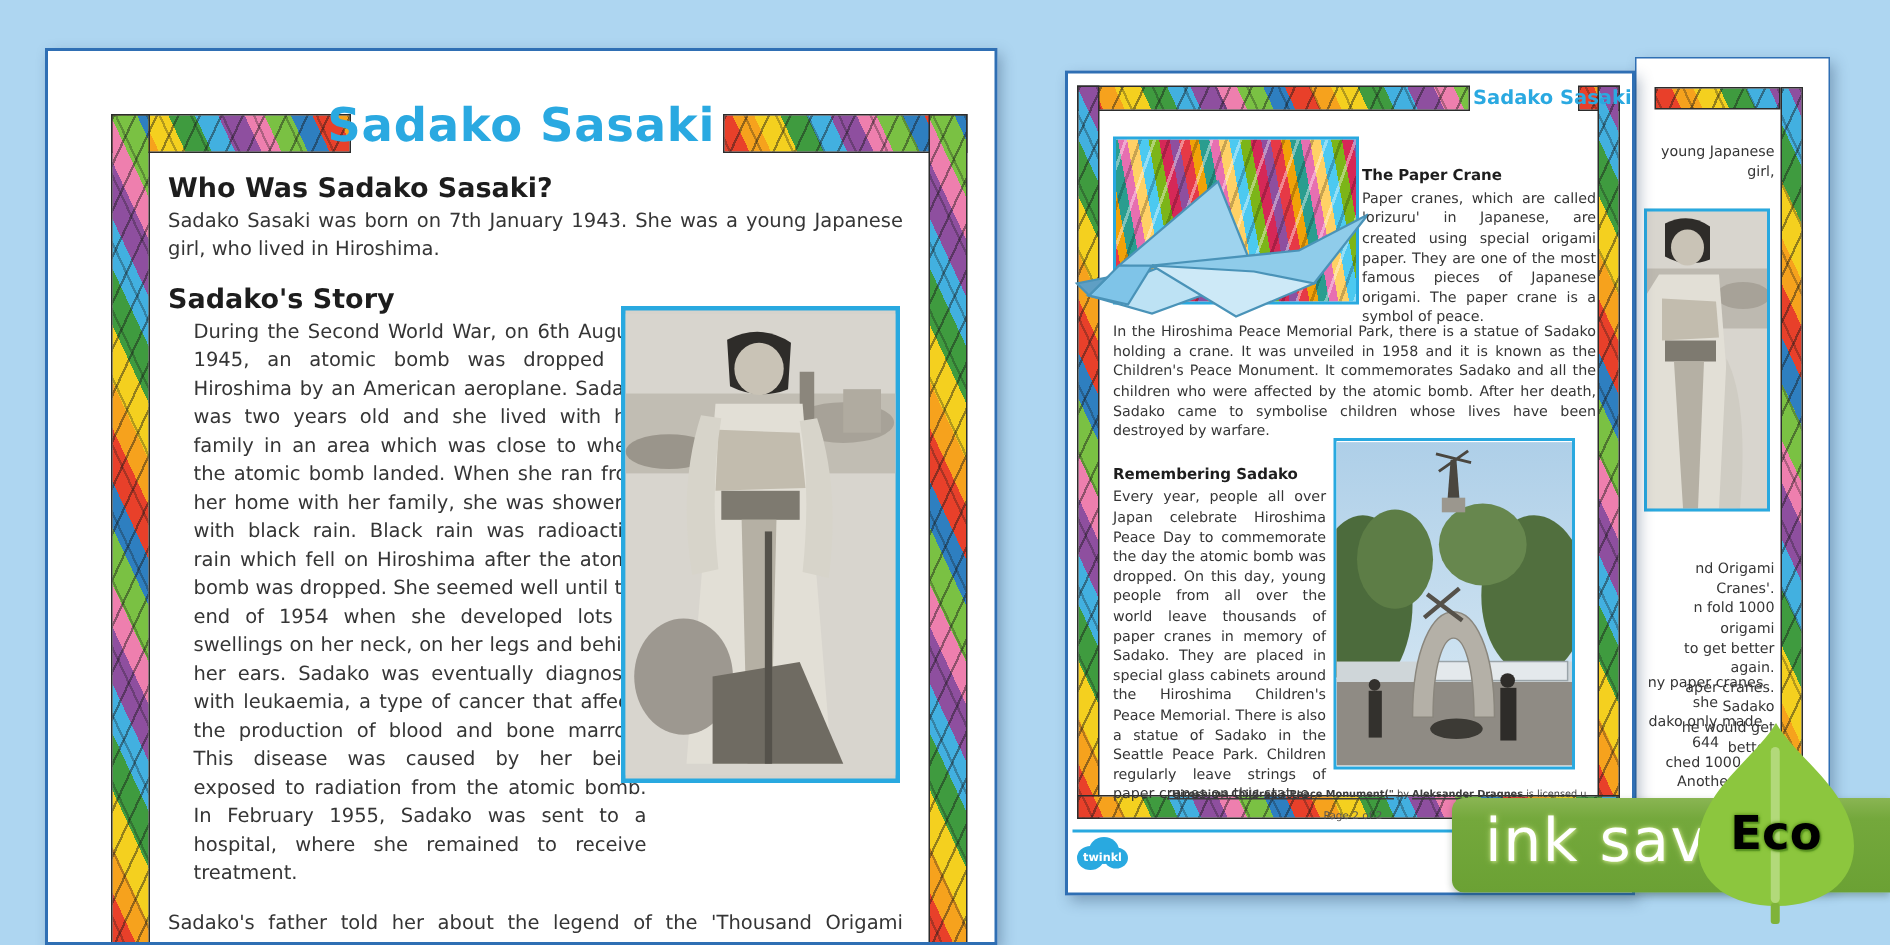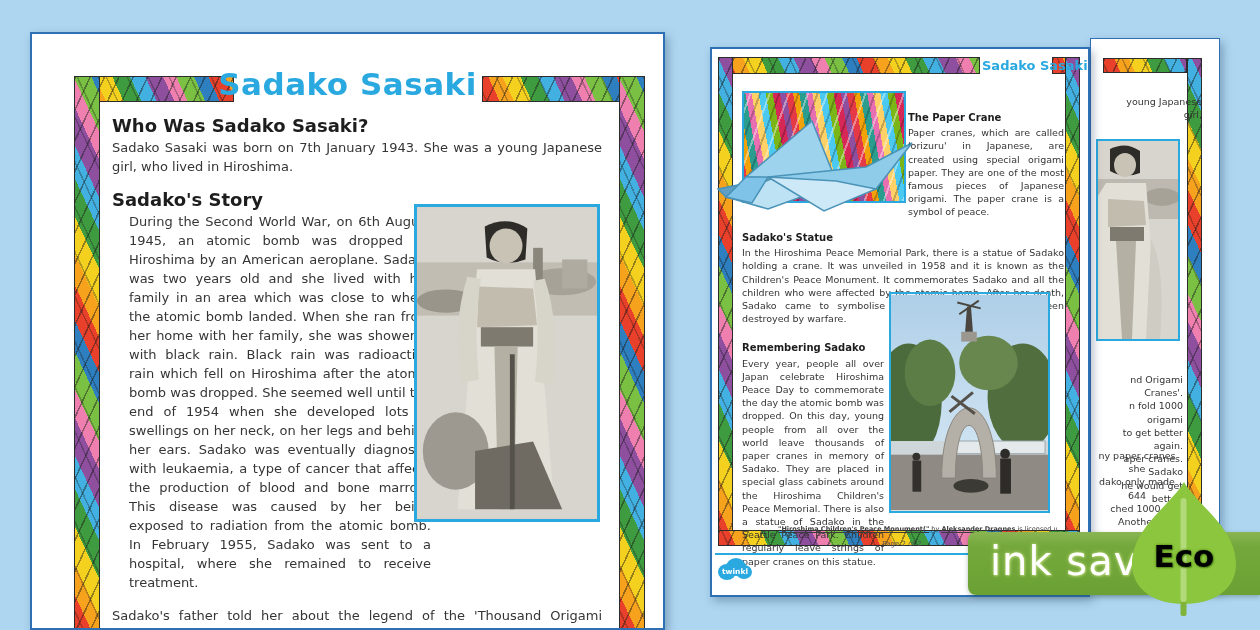--- a/index.html
+++ b/index.html
@@ -51,21 +51,21 @@
   .logo-cloud{position:absolute;}
 </style>
 </head>
 <body>
 
 <div class="canvas">
 
   <div class="page" style="left:1090px;top:38px;width:130px;height:552px;border-width:1.5px;">
     <div class="mosaic" style="left:12px;top:19px;width:84px;height:15px;"></div>
     <div class="mosaic" style="left:96px;top:19px;width:15px;height:478px;"></div>
-    <div class="frag" style="position:absolute;left:0;top:56px;width:92px;margin-left:19px;">young Japanese girl,</div>
+    <div class="frag" style="position:absolute;left:0;top:56px;width:92px;">young Japanese girl,</div>
 
     <svg style="position:absolute;left:5px;top:100px;" width="84" height="202" viewBox="0 0 84 202">
       <rect x="0" y="0" width="84" height="202" fill="#d8d5ce"></rect>
       <rect x="0" y="40" width="84" height="40" fill="#bdb9b0"></rect>
       <ellipse cx="66" cy="58" rx="18" ry="9" fill="#a7a298"></ellipse>
       <ellipse cx="20" cy="70" rx="16" ry="8" fill="#9a958b"></ellipse>
       <path d="M14 10 Q30 2 44 12 L44 34 Q28 40 14 32 Z" fill="#2e2c29"></path>
       <ellipse cx="29" cy="26" rx="11" ry="12" fill="#c9c3b6"></ellipse>
       <path d="M10 44 L50 44 L62 200 L0 200 L0 60 Z" fill="#e2dfd6"></path>
       <path d="M12 60 L48 62 L50 86 L12 88 Z" fill="#c2bcae"></path>
@@ -155,21 +155,20 @@
           <polygon points="52,58 120,62 160,70 108,92" fill="#cde9f7" stroke="#4a93b8" stroke-width="1.5"></polygon>
           <polygon points="10,78 30,58 52,58 36,84" fill="#7fc4e8" stroke="#4a93b8" stroke-width="1.5"></polygon>
           <polygon points="2,70 10,78 22,66" fill="#5f9fc4" stroke="#4a93b8" stroke-width="1.5"></polygon>
         </svg>
         <div style="position:absolute;left:166px;top:6px;width:156px;">
           <h4>The Paper Crane</h4>
           <p>Paper cranes, which are called 'orizuru' in Japanese, are created using special origami paper. They are one of the most famous pieces of Japanese origami. The paper crane is a symbol of peace.</p>
         </div>
       </div>
 
-      <h4>Sadako's Statue</h4>
       <p>In the Hiroshima Peace Memorial Park, there is a statue of Sadako holding a crane. It was unveiled in 1958 and it is known as the Children's Peace Monument. It commemorates Sadako and all the children who were affected by the atomic bomb. After her death, Sadako came to symbolise children whose lives have been destroyed by warfare.</p>
 
       <div style="width:142px;">
         <h4>Remembering Sadako</h4>
         <p>Every year, people all over Japan celebrate Hiroshima Peace Day to commemorate the day the atomic bomb was dropped. On this day, young people from all over the world leave thousands of paper cranes in memory of Sadako. They are placed in special glass cabinets around the Hiroshima Children's Peace Memorial. There is also a statue of Sadako in the Seattle Peace Park. Children regularly leave strings of paper cranes on this statue.</p>
       </div>
 
       <svg class="small-photo" style="left:147px;top:203px;" width="161" height="221" viewBox="0 0 161 221">
         <defs>
           <linearGradient id="sky" x1="0" y1="0" x2="0" y2="1">

